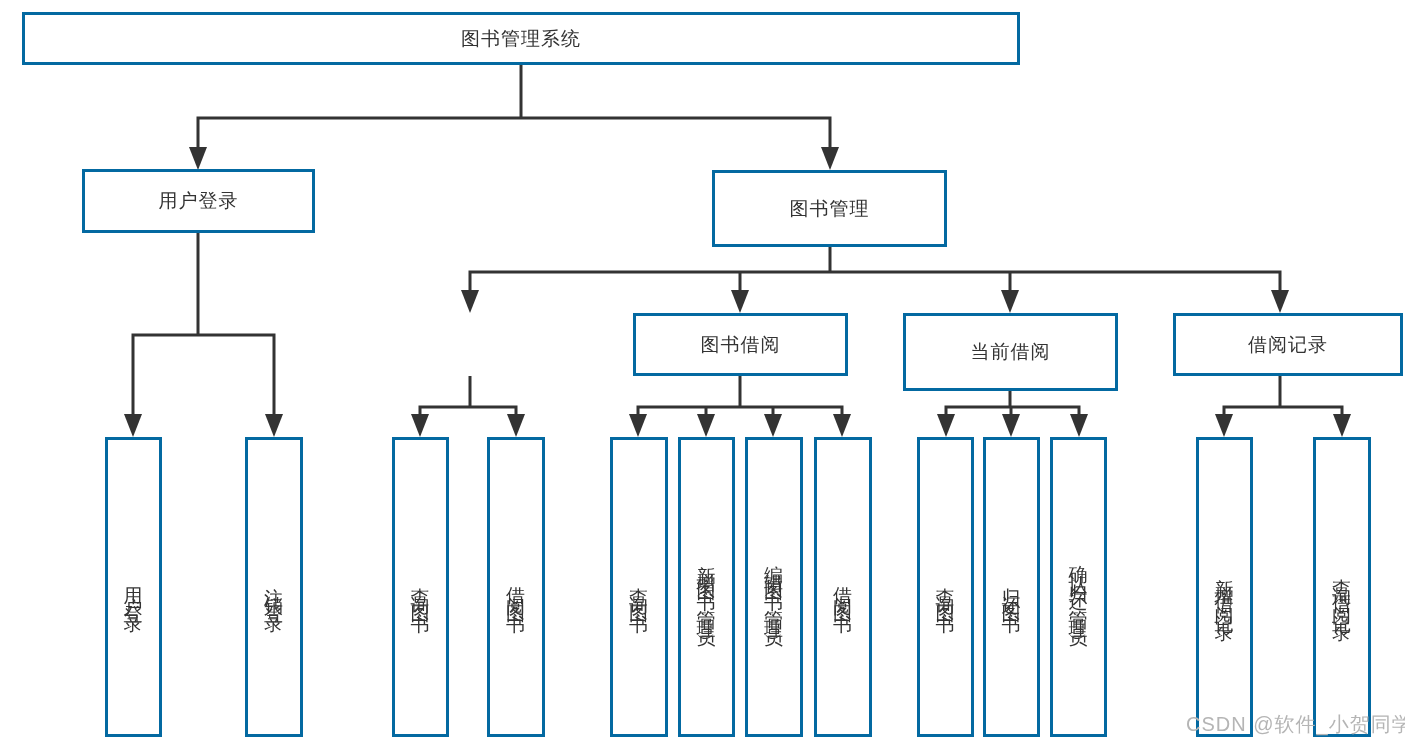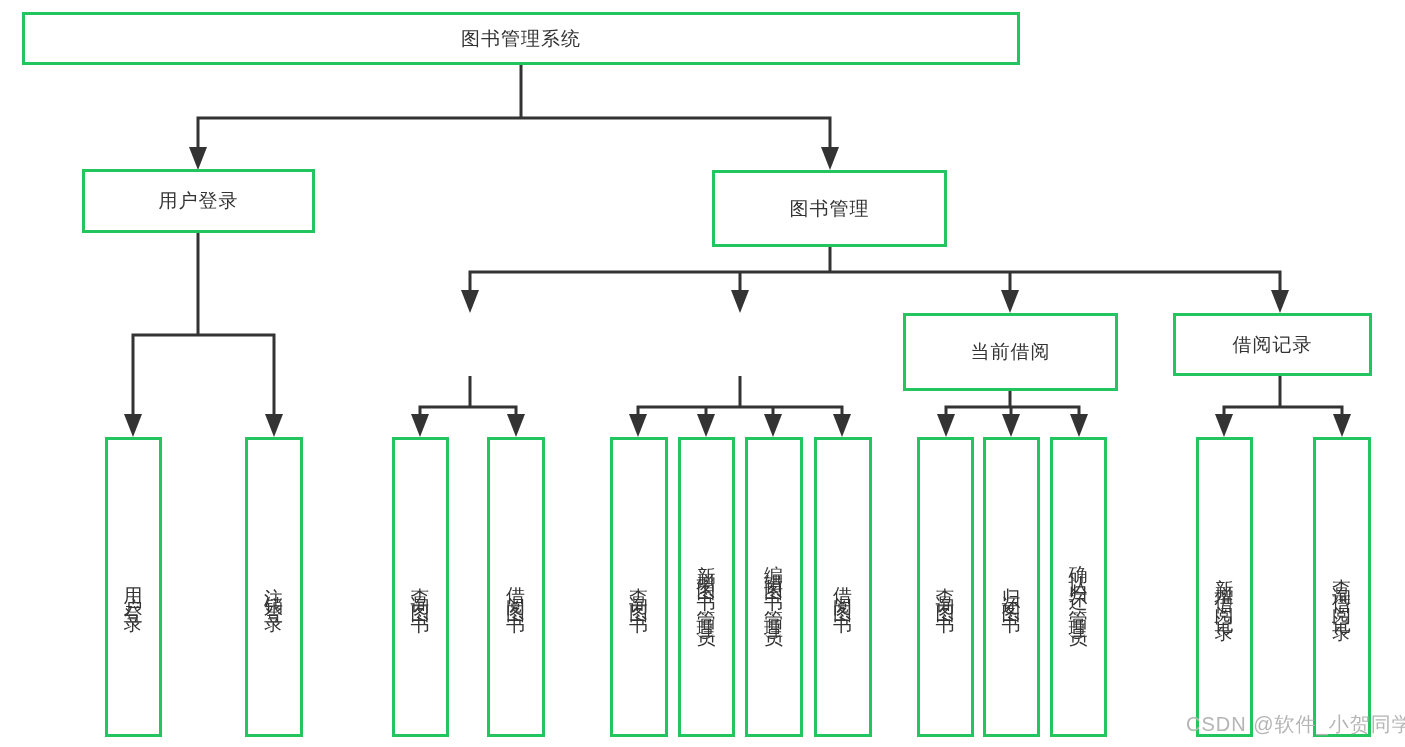--- a/index.html
+++ b/index.html
@@ -28,21 +28,21 @@
     stroke-width: 3;
   }
   .connectors polygon {
     fill: #333333;
     stroke: none;
   }
   .node {
     position: absolute;
     box-sizing: border-box;
     background: #ffffff;
-    border: 3px solid #22c55e;
+    border: 3px solid #0369a1;
     color: #333333;
     display: flex;
     align-items: center;
     justify-content: center;
     font-size: 19px;
     letter-spacing: 1px;
     text-align: center;
   }
   .vnode {
     writing-mode: vertical-rl;
@@ -114,22 +114,23 @@
     <path d="M1224 425 V407 H1342 V425"></path>
     <polygon points="1215,414 1233,414 1224,437"></polygon>
     <polygon points="1333,414 1351,414 1342,437"></polygon>
   </svg>
 
   <div class="node" style="left:22px;top:12px;width:998px;height:53px">图书管理系统</div>
 
   <div class="node" style="left:82px;top:169px;width:233px;height:64px">用户登录</div>
   <div class="node" style="left:712px;top:170px;width:235px;height:77px">图书管理</div>
 
+  <div class="node" style="left:633px;top:313px;width:215px;height:63px">图书借阅</div>
   <div class="node" style="left:903px;top:313px;width:215px;height:78px">当前借阅</div>
-  <div class="node" style="left:1173px;top:313px;width:199px;height:63px">借阅记录</div>
+  <div class="node" style="left:1173px;top:313px;width:230px;height:63px">借阅记录</div>
 
   <div class="node vnode" style="left:105px;top:437px;width:57px;height:300px">用户登录</div>
   <div class="node vnode" style="left:245px;top:437px;width:58px;height:300px">注销登录</div>
 
   <div class="node vnode" style="left:392px;top:437px;width:57px;height:300px">查询图书</div>
   <div class="node vnode" style="left:487px;top:437px;width:58px;height:300px">借阅图书</div>
 
   <div class="node vnode" style="left:610px;top:437px;width:58px;height:300px">查询图书</div>
   <div class="node vnode" style="left:678px;top:437px;width:57px;height:300px">新增图书（管理员）</div>
   <div class="node vnode" style="left:745px;top:437px;width:58px;height:300px">编辑图书（管理员）</div>

